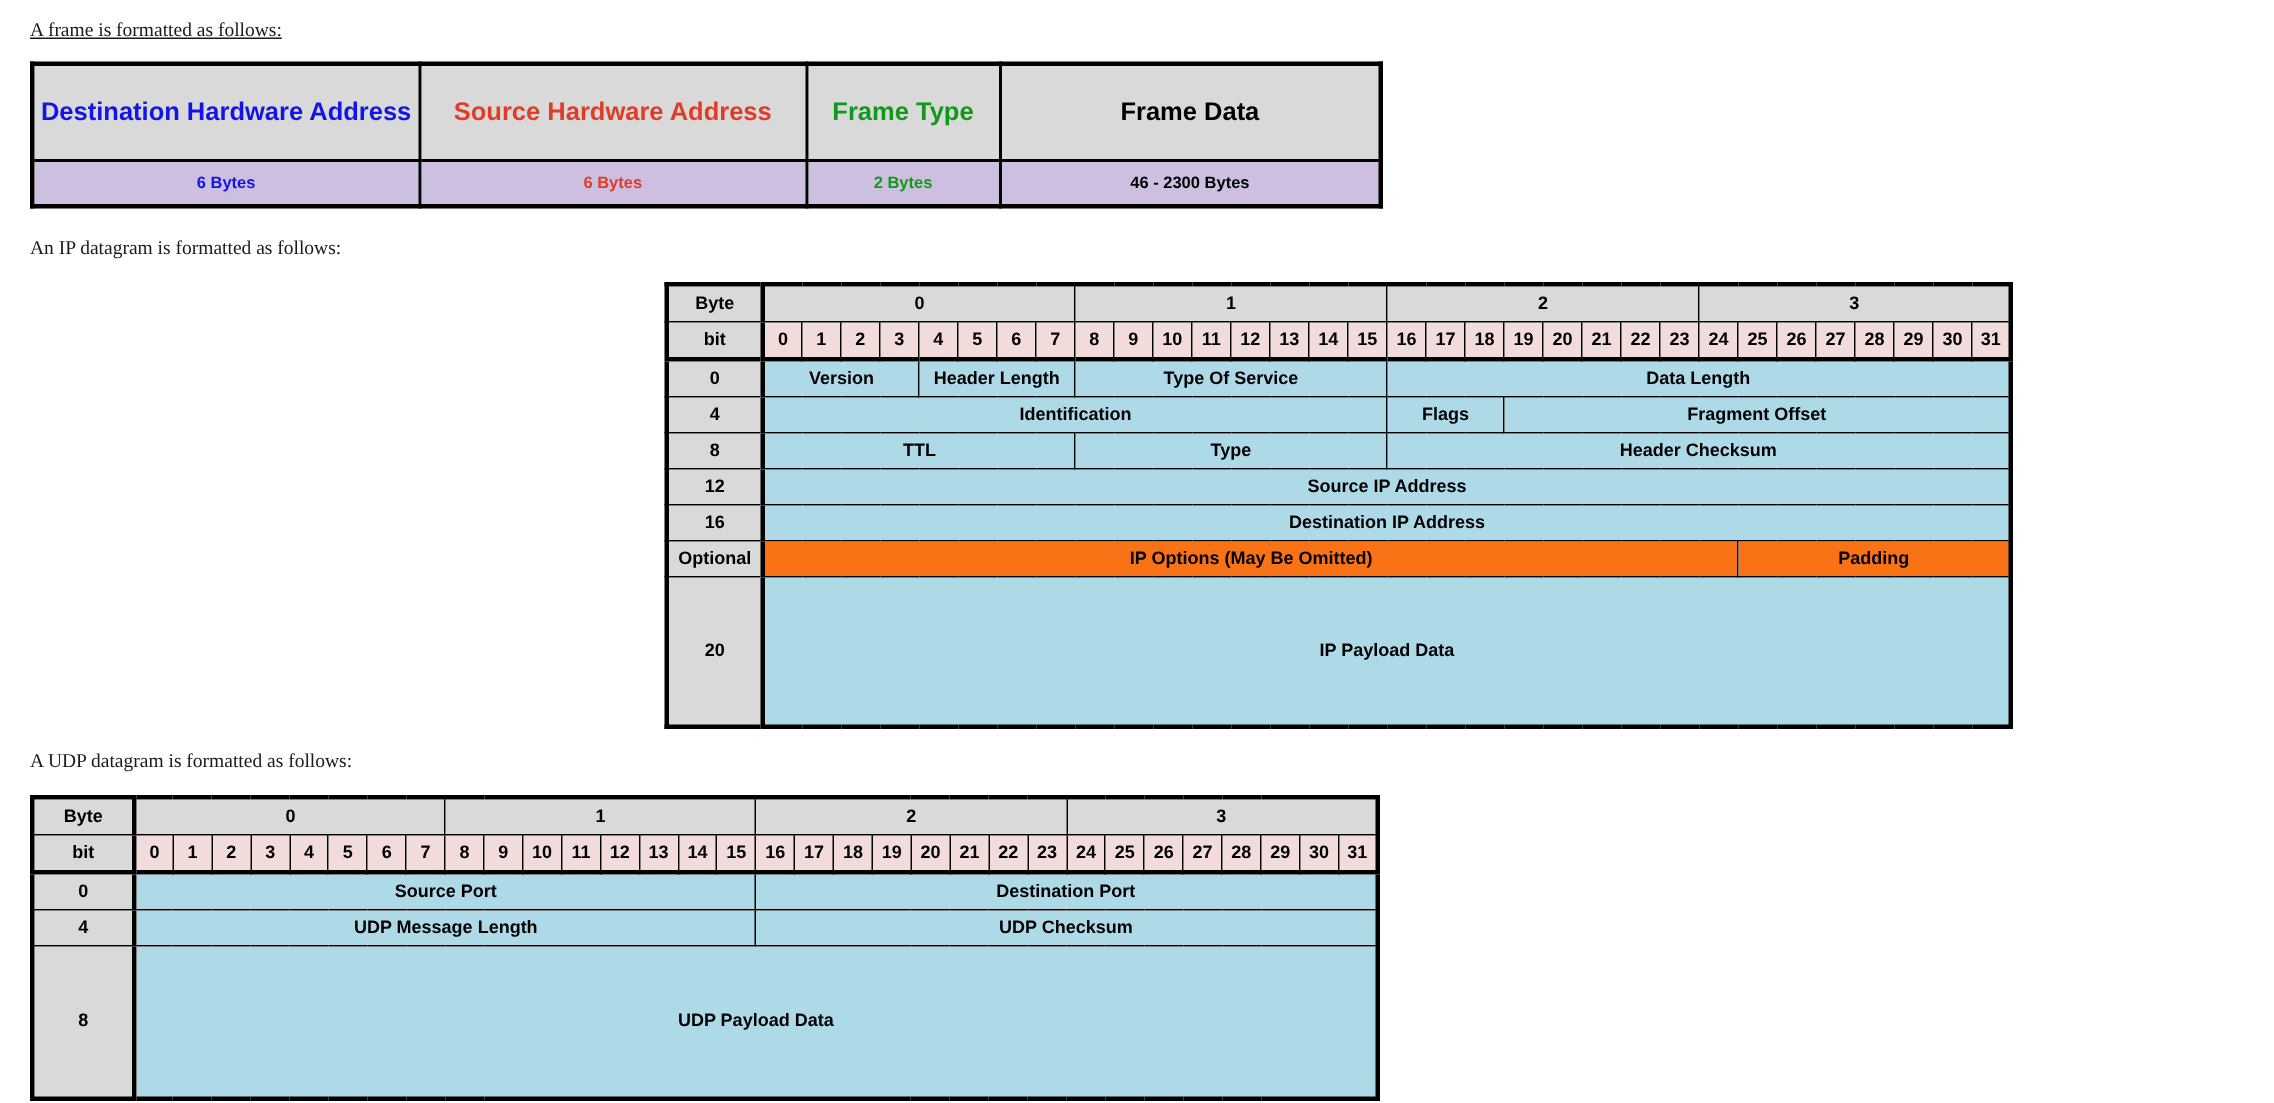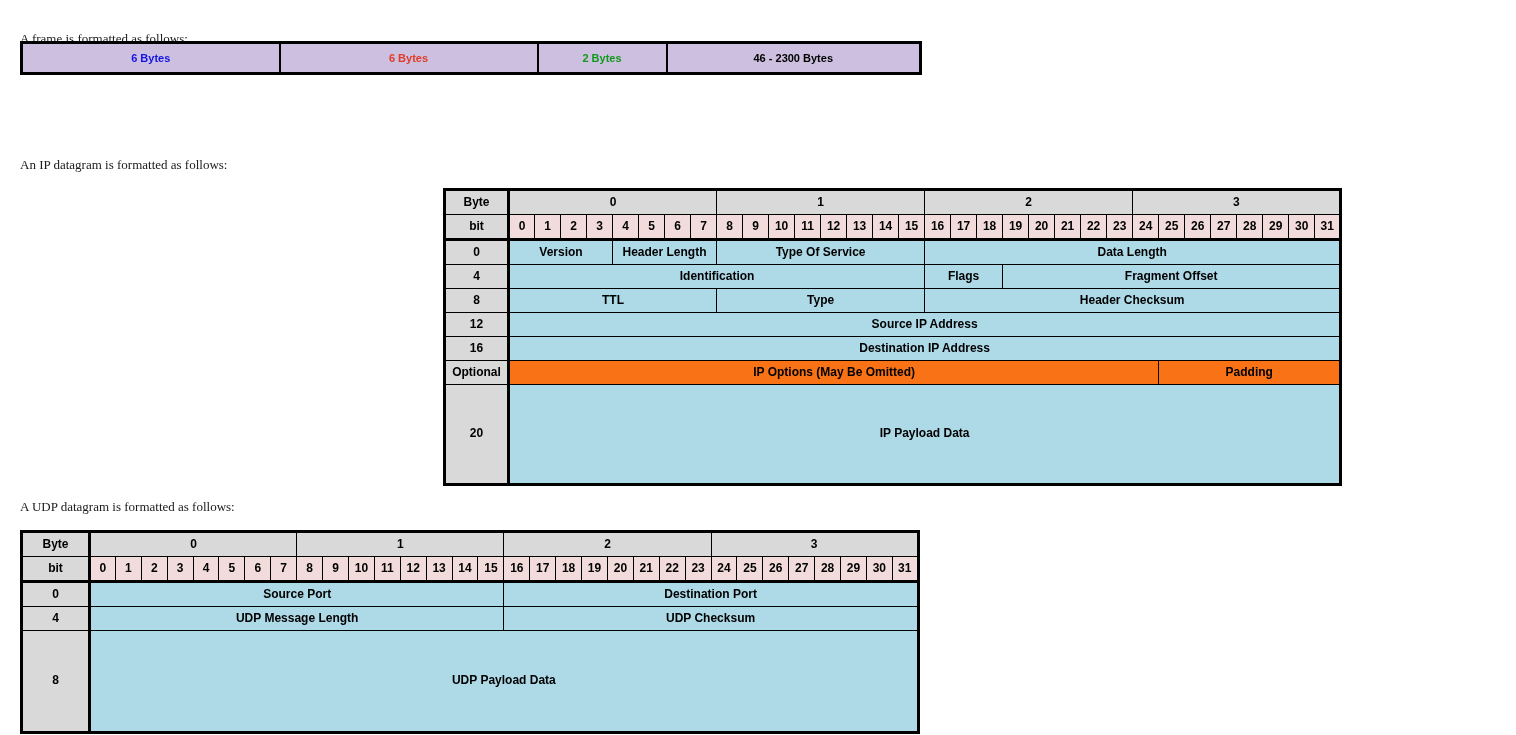--- a/index.html
+++ b/index.html
@@ -84,30 +84,36 @@
   #ip-table tr.payload td { height: 98px; }
 
   
   #udp-table { left: 20px; top: 530px; width: 899px; }
   #udp-table td { height: 23px; }
   #udp-table tr.payload td { height: 100px; }
 </style>
 </head>
 <body>
 
-<div class="caption" style="left:20px; top:31px;">A frame is formatted as follows:</div>
+<div class="caption" style="left:20px; top:12px;text-decoration:underline;">A frame is formatted as follows:</div>
 
 <table class="pkt" id="frame-table">
   <colgroup>
     <col style="width:258px">
       <col style="width:258px">
       <col style="width:129px">
       <col style="width:254px">
   </colgroup>
   <tbody>
+    <tr class="names">
+        <td class="c-blue">Destination Hardware Address</td>
+        <td class="c-red">Source Hardware Address</td>
+        <td class="c-green">Frame Type</td>
+        <td class="c-black">Frame Data</td>
+      </tr>
     <tr class="sizes">
         <td class="c-blue">6 Bytes</td>
         <td class="c-red">6 Bytes</td>
         <td class="c-green">2 Bytes</td>
         <td class="c-black">46 - 2300 Bytes</td>
       </tr>
   </tbody>
 </table>
 
 <div class="caption" style="left:20px; top:157px;">An IP datagram is formatted as follows:</div>

